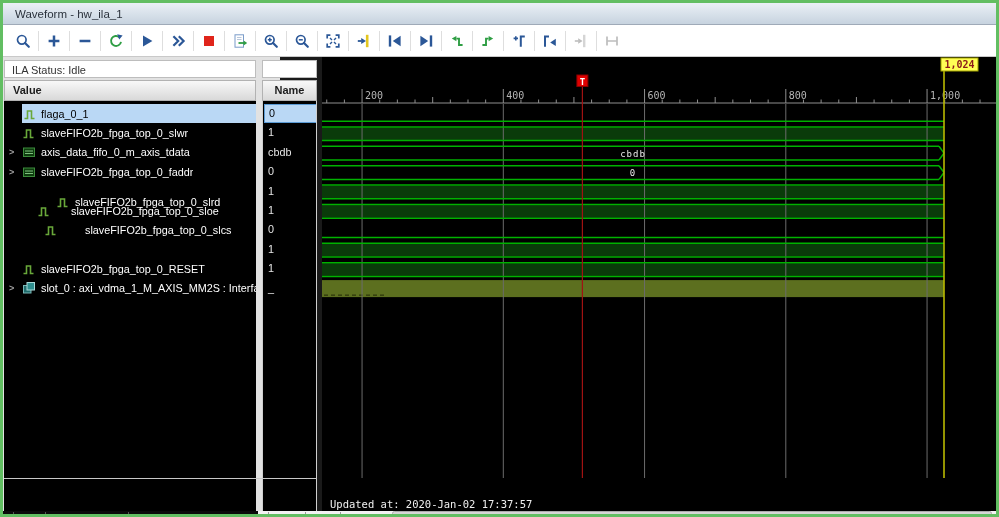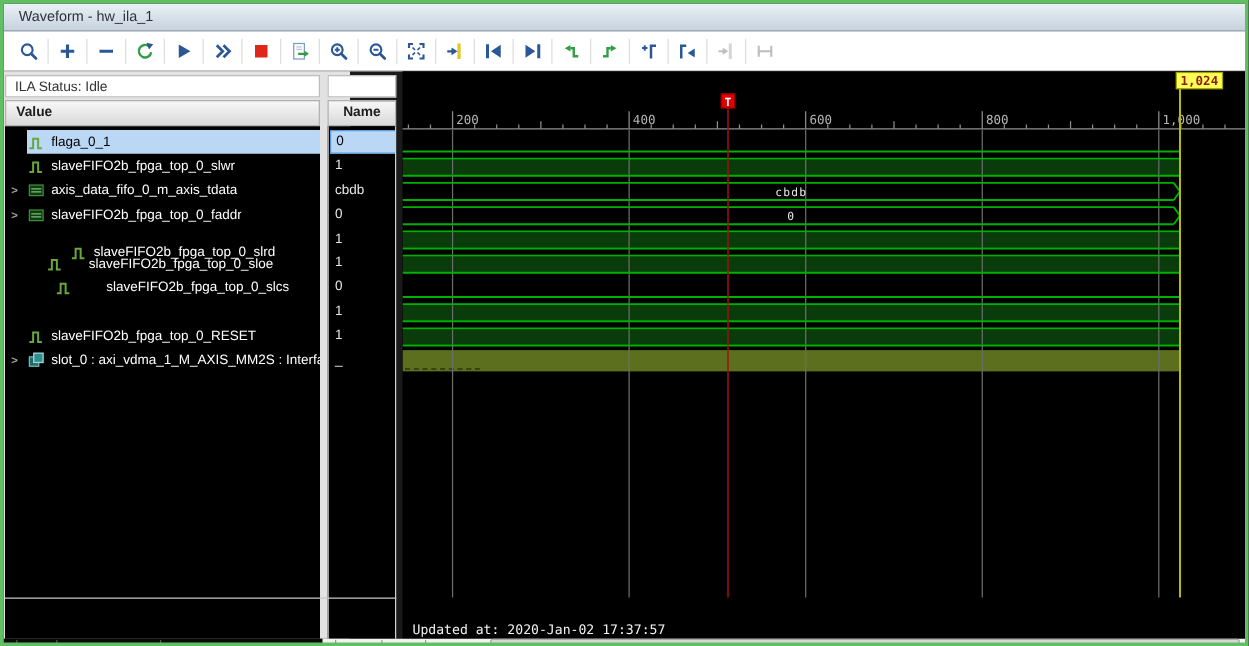--- a/index.html
+++ b/index.html
@@ -201,21 +201,21 @@
     </div>
 
   <div class="left-wrap">
     <div class="ila-bar">
       <span>ILA Status: Idle</span>
     </div>
     <div class="valtop"></div>
     <div class="hdr hdr-name">Value</div>
     <div class="hdr hdr-value">Name</div>
     <div class="name-panel" id="namePanel">
-        <div class="sig-row sel" style="top: 3px;">
+        <div class="sig-row sel" style="top: 3px; text-align: center;">
           <span class="exp"></span>
           <span class="sicon"><svg width="14" height="14" viewBox="0 0 14 14">
     <path d="M1.5 11.5h3V4h4v7.5h3" stroke="#69A83A" stroke-width="1.6" fill="none"></path>
             </svg></span>
           <span class="slabel">flaga_0_1</span>
         </div>
         <div class="sig-row" style="top: 22.4px;">
           <span class="exp"></span>
           <span class="sicon"><svg width="14" height="14" viewBox="0 0 14 14">
     <path d="M1.5 11.5h3V4h4v7.5h3" stroke="#69A83A" stroke-width="1.6" fill="none"></path>

